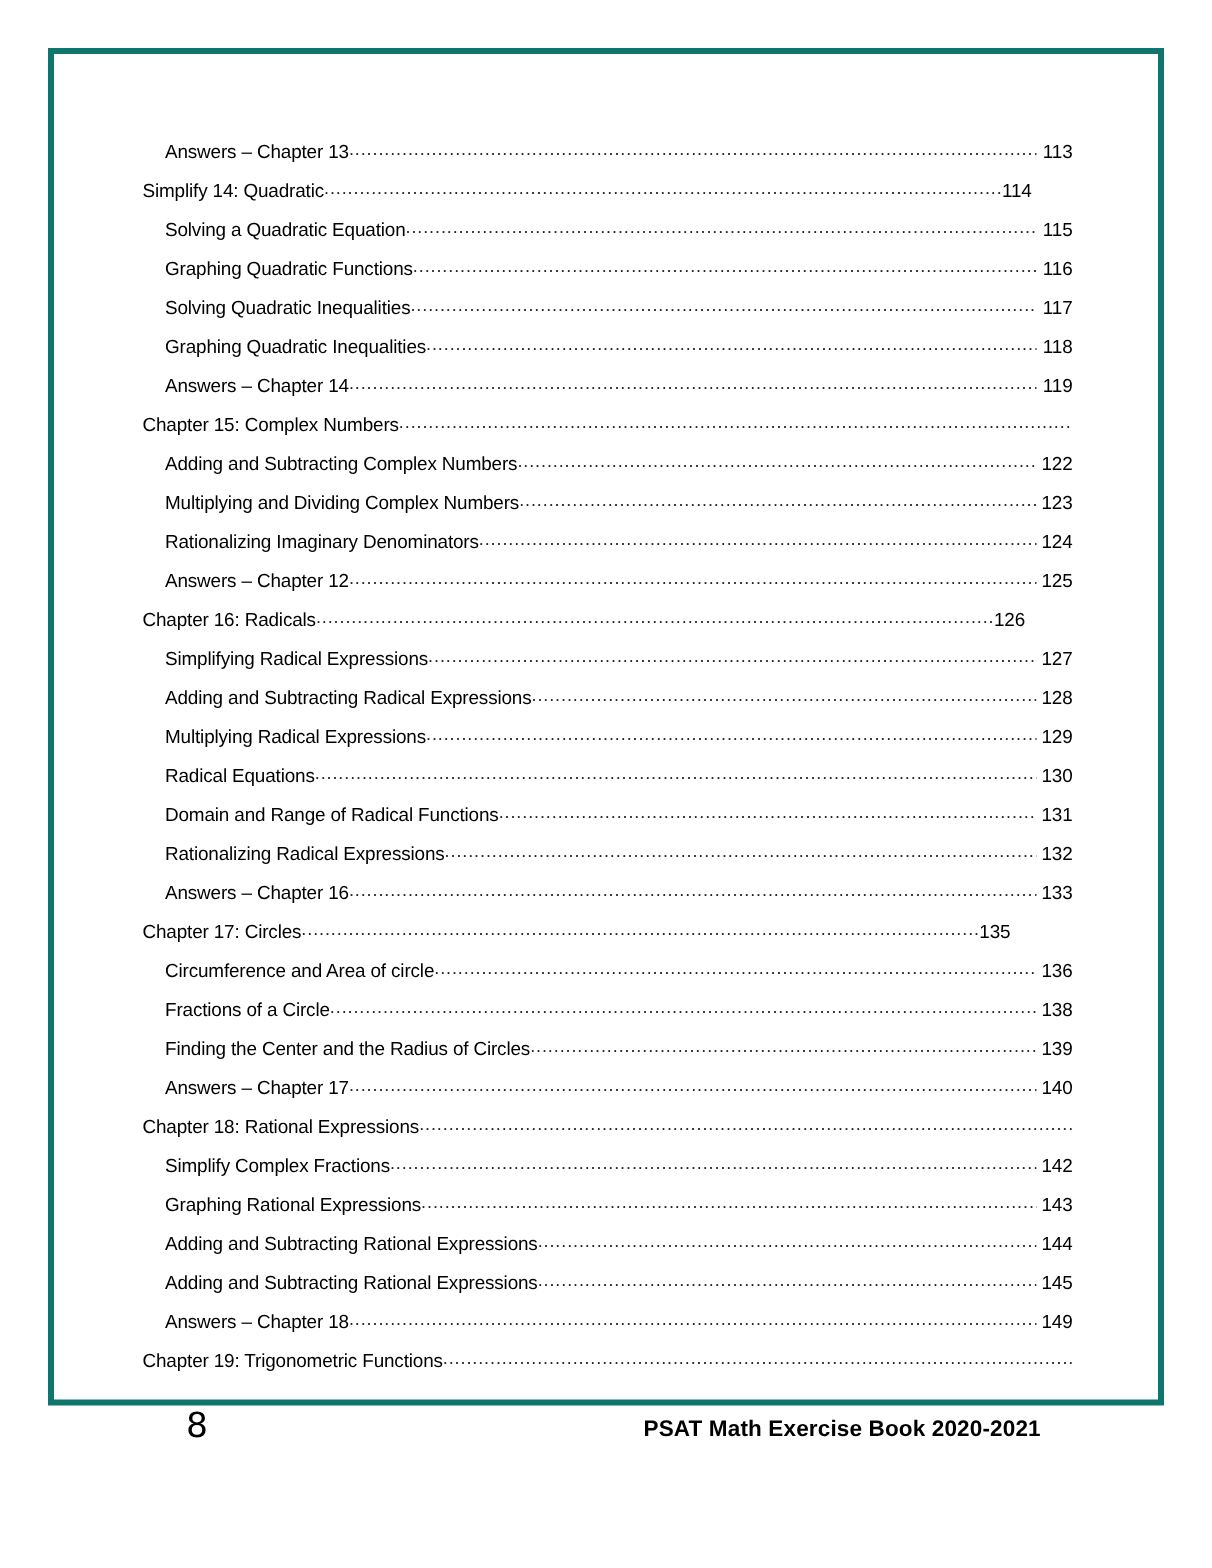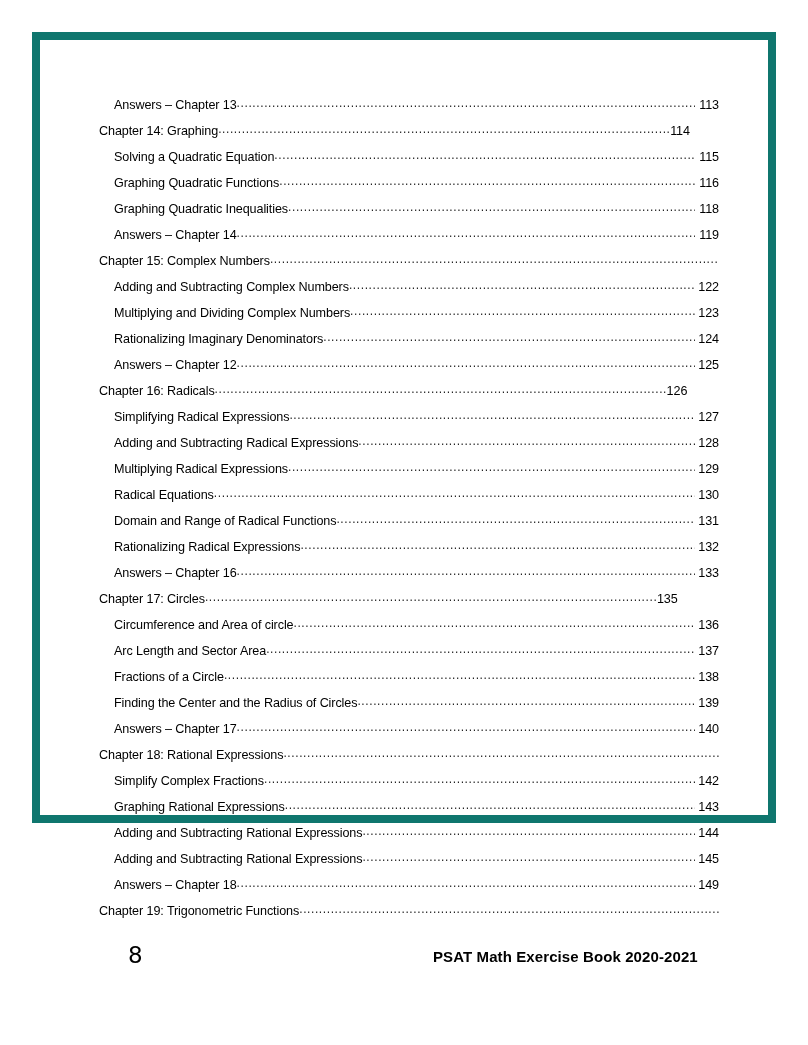--- a/index.html
+++ b/index.html
@@ -12,22 +12,22 @@
     height: 1045px;
     font-family: "Liberation Sans", sans-serif;
     color: #000000;
     overflow: hidden;
   }
   .page {
     position: absolute;
     left: 32px;
     top: 32px;
     width: 744px;
-    height: 791px;
-    border: 8px solid #0f766e;
+    height: 905px;
+    border: 4px solid #0f766e;
     box-sizing: border-box;
     background: #ffffff;
   }
   .toc {
     position: absolute;
     left: 59px;
     top: 52px;
     width: 620px;
   }
   .toc-row {
@@ -113,35 +113,40 @@
 
 <div class="page">
 
   <div class="toc">
       <div class="toc-row level-2">
         <span class="toc-title">Answers – Chapter 13</span>
         <span class="toc-leader"></span>
         <span class="toc-page">113</span>
       </div>
       <div class="toc-row level-1">
-        <span class="toc-title">Chapter 14:  Graphing</span>
+        <span class="toc-title">Simplify 14:  Quadratic</span>
         <span class="toc-leader"></span>
         <span class="toc-page">114</span>
       </div>
       <div class="toc-row level-2">
         <span class="toc-title">Solving a Quadratic Equation</span>
         <span class="toc-leader"></span>
         <span class="toc-page">115</span>
       </div>
       <div class="toc-row level-2">
         <span class="toc-title">Graphing Quadratic Functions</span>
         <span class="toc-leader"></span>
         <span class="toc-page">116</span>
       </div>
       <div class="toc-row level-2">
+        <span class="toc-title">Solving Quadratic Inequalities</span>
+        <span class="toc-leader"></span>
+        <span class="toc-page">117</span>
+      </div>
+      <div class="toc-row level-2">
         <span class="toc-title">Graphing Quadratic Inequalities</span>
         <span class="toc-leader"></span>
         <span class="toc-page">118</span>
       </div>
       <div class="toc-row level-2">
         <span class="toc-title">Answers – Chapter 14</span>
         <span class="toc-leader"></span>
         <span class="toc-page">119</span>
       </div>
       <div class="toc-row level-1">
@@ -210,25 +215,20 @@
       </div>
       <div class="toc-row level-1">
         <span class="toc-title">Chapter 17:  Circles</span>
         <span class="toc-leader"></span>
         <span class="toc-page">135</span>
       </div>
       <div class="toc-row level-2">
         <span class="toc-title">Circumference and Area of circle</span>
         <span class="toc-leader"></span>
         <span class="toc-page">136</span>
-      </div>
-      <div class="toc-row level-2">
-        <span class="toc-title">Arc Length and Sector Area</span>
-        <span class="toc-leader"></span>
-        <span class="toc-page">137</span>
       </div>
       <div class="toc-row level-2">
         <span class="toc-title">Fractions of a Circle</span>
         <span class="toc-leader"></span>
         <span class="toc-page">138</span>
       </div>
       <div class="toc-row level-2">
         <span class="toc-title">Finding the Center and the Radius of Circles</span>
         <span class="toc-leader"></span>
         <span class="toc-page">139</span>

